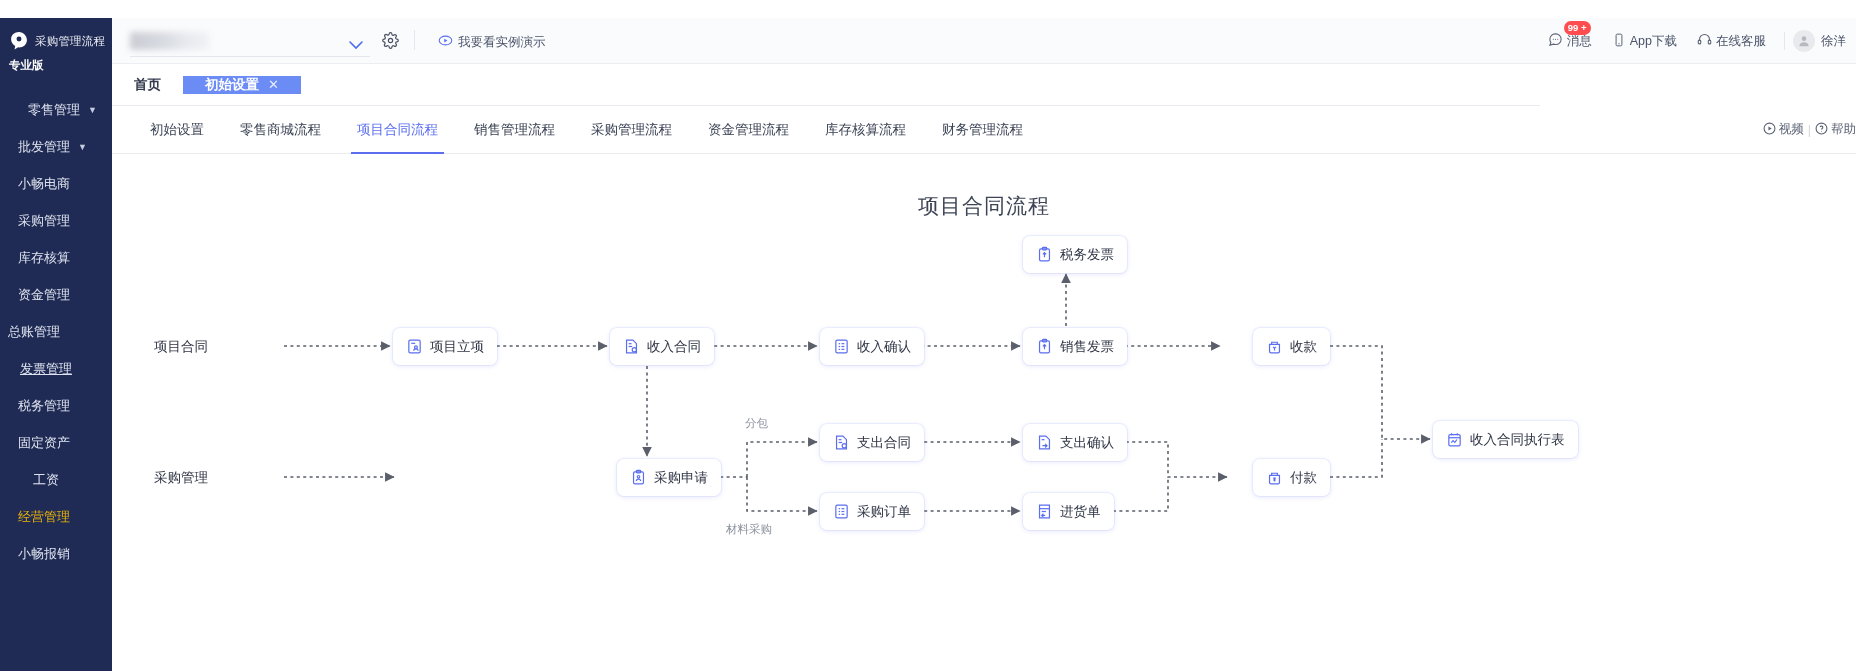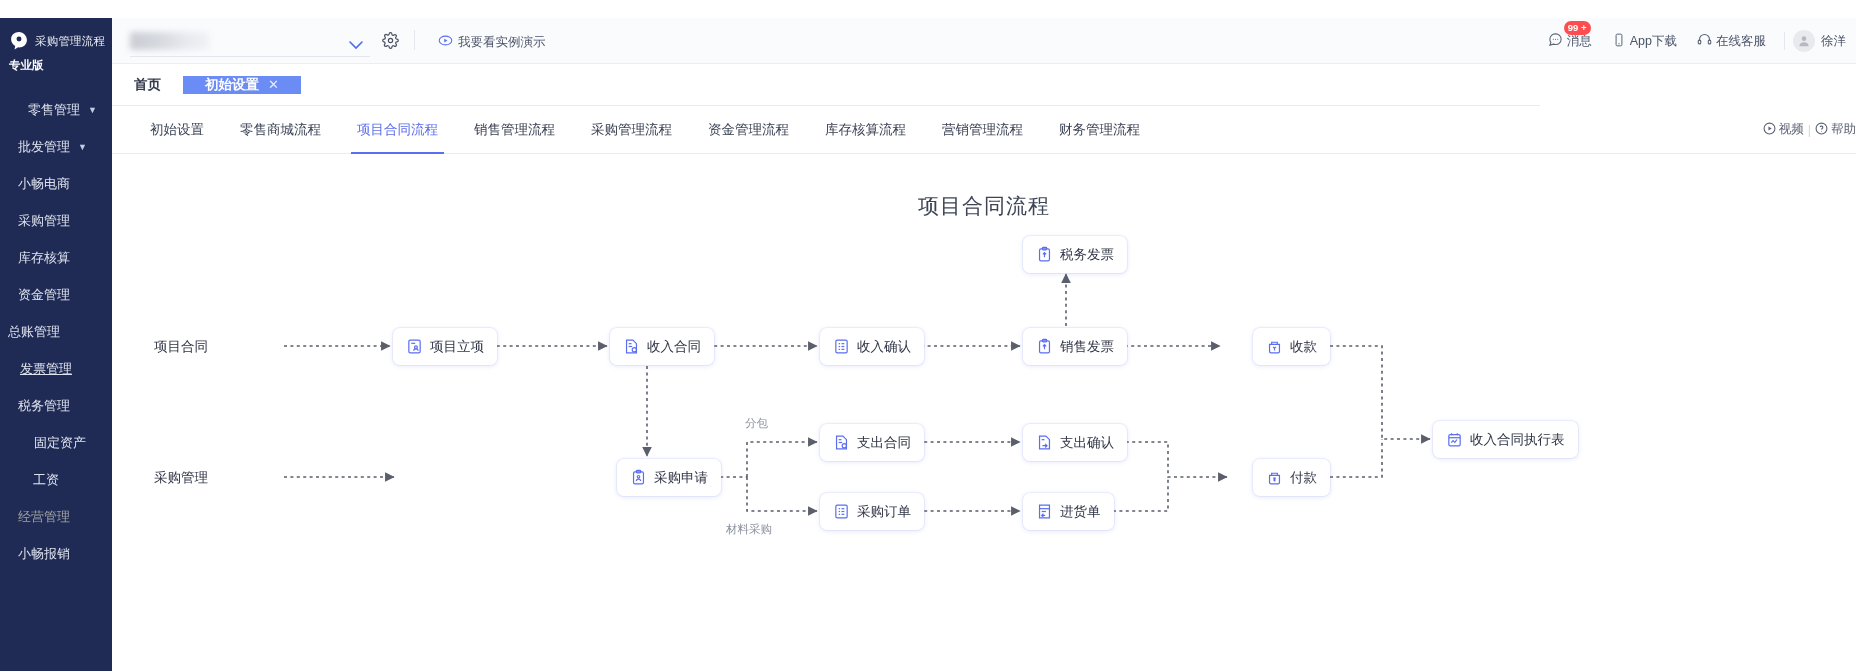--- a/index.html
+++ b/index.html
@@ -187,27 +187,27 @@
         </div>
         <div class="sb-item" style="height: 37px; display: flex; align-items: center; padding-left: 8px; color: rgb(223, 227, 239); font-size: 13px; gap: 8px; cursor: pointer;">
           <span>总账管理</span>
         </div>
         <div class="sb-item" style="height: 37px; display: flex; align-items: center; padding-left: 20px; color: rgb(223, 227, 239); font-size: 13px; gap: 8px; cursor: pointer; text-decoration: underline;">
           <span>发票管理</span>
         </div>
         <div class="sb-item" style="height: 37px; display: flex; align-items: center; padding-left: 18px; color: rgb(223, 227, 239); font-size: 13px; gap: 8px; cursor: pointer;">
           <span>税务管理</span>
         </div>
-        <div class="sb-item" style="height: 37px; display: flex; align-items: center; padding-left: 34px; color: rgb(223, 227, 239); font-size: 13px; gap: 8px; cursor: pointer;">
+        <div class="sb-item" style="height: 37px; display: flex; align-items: center; padding-left: 18px; color: rgb(223, 227, 239); font-size: 13px; gap: 8px; cursor: pointer;">
           <span>固定资产</span>
         </div>
         <div class="sb-item" style="height: 37px; display: flex; align-items: center; padding-left: 18px; color: rgb(223, 227, 239); font-size: 13px; gap: 8px; cursor: pointer; margin-left: 15px;">
           <span>工资</span>
         </div>
-        <div class="sb-item" style="height: 37px; display: flex; align-items: center; padding-left: 18px; color: #a3a3a3; font-size: 13px; gap: 8px; cursor: pointer;">
+        <div class="sb-item" style="height: 37px; display: flex; align-items: center; padding-left: 18px; color: #eab308; font-size: 13px; gap: 8px; cursor: pointer;">
           <span>经营管理</span>
         </div>
         <div class="sb-item" style="height: 37px; display: flex; align-items: center; padding-left: 18px; color: rgb(223, 227, 239); font-size: 13px; gap: 8px; cursor: pointer;">
           <span>小畅报销</span>
         </div>
       </div>
   </div>
 
   <div class="tabstrip">
     <div class="ptab">
@@ -223,21 +223,20 @@
 
     <div class="subtabs">
       <div id="subtab-list" style="display:flex;">
           <div class="stab"><span>初始设置</span></div>
           <div class="stab"><span>零售商城流程</span></div>
           <div class="stab active"><span>项目合同流程</span></div>
           <div class="stab"><span>销售管理流程</span></div>
           <div class="stab"><span>采购管理流程</span></div>
           <div class="stab"><span>资金管理流程</span></div>
           <div class="stab"><span>库存核算流程</span></div>
-          <div class="stab"><span>营销管理流程</span></div>
           <div class="stab"><span>财务管理流程</span></div>
         </div>
       <div class="subtabs-right">
         <span class="srlink">
           <span>
             <svg width="13" height="13" viewBox="0 0 24 24" fill="none" stroke="#5a6274" stroke-width="2">
               <circle cx="12" cy="12" r="10"></circle>
                 <path d="M10 8.5l6 3.5-6 3.5z" fill="#5a6274" stroke="none"></path>
             </svg>
           </span>

